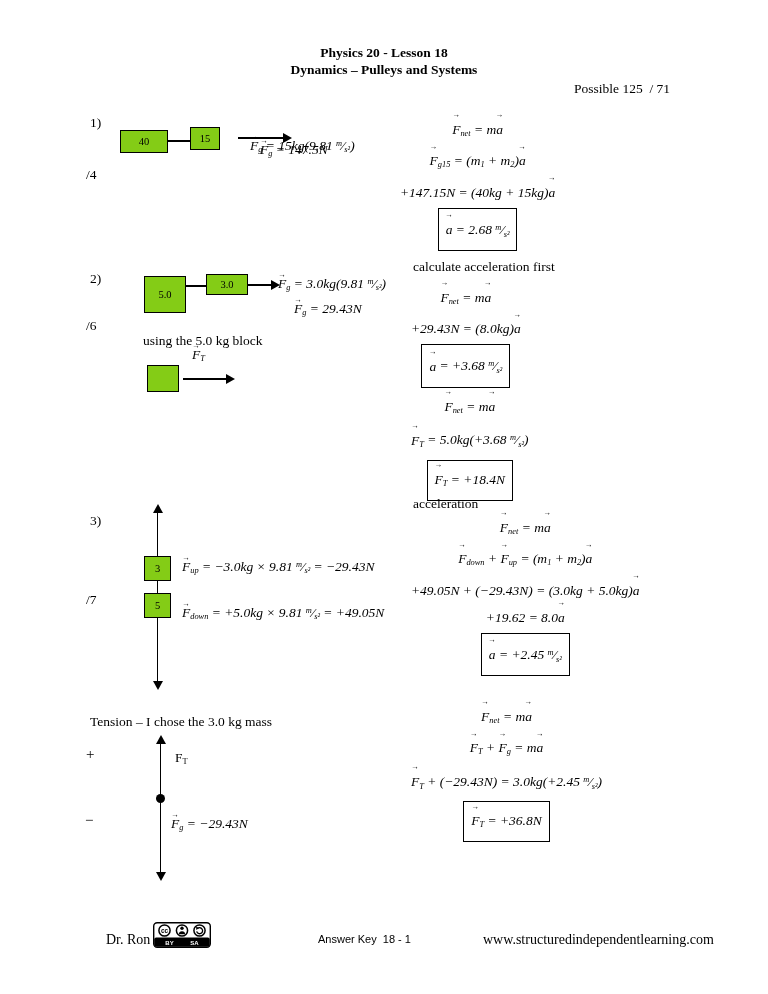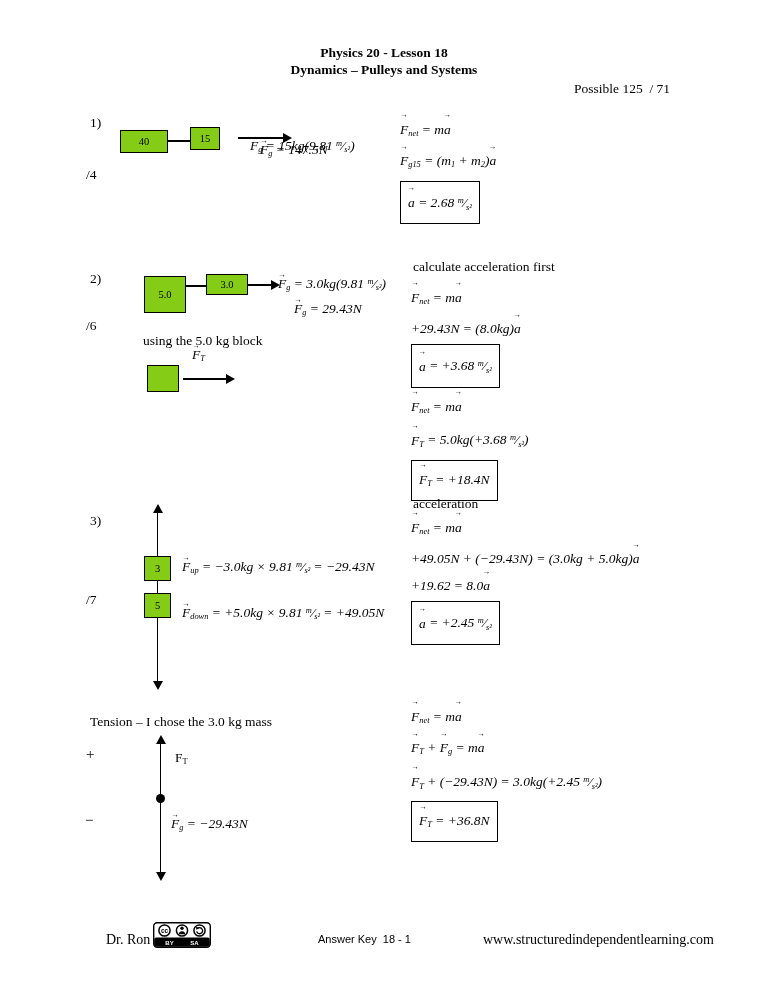--- a/index.html
+++ b/index.html
@@ -14,21 +14,21 @@
   .bold { font-weight: bold; }
   .pre { white-space: pre; }
   .math { font-style: italic; white-space: nowrap; }
   sub { font-size: 0.62em; vertical-align: -0.28em; }
   sup { font-size: 0.62em; vertical-align: 0.5em; }
   .vec { position: relative; display: inline-block; }
   .vec::after {
     content: "\2192"; position: absolute; left: 50%; transform: translateX(-50%);
     top: -0.58em; font-size: 0.58em; font-style: normal; line-height: 1;
   }
-  .col .line { line-height: 27px; white-space: nowrap; }
+  .col .line { line-height: 27px; white-space: nowrap; text-align: center; }
   .boxed { border: 1.4px solid #000; padding: 5px 7px 3px; display: inline-block; margin-top: 2px; background:#fff; }
   .mass-box {
     position: absolute; border: 1.4px solid #000; background: #84cc16; z-index: 2;
     display: flex; align-items: center; justify-content: center; font-size: 10.5px;
   }
   .hline { position: absolute; background: #000; height: 1.5px; }
   .arrow-r { position: absolute; }
   .arrow-r .shaft { position: absolute; left: 0; right: 7px; top: 50%; margin-top: -1px; height: 2px; background: #000; }
   .arrow-r .head { position: absolute; right: 0; top: 50%; margin-top: -5px; width: 0; height: 0;
     border-left: 9px solid #000; border-top: 5px solid transparent; border-bottom: 5px solid transparent; }
@@ -59,20 +59,21 @@
   <div class="arrow-r" style="left:238px; top:131px; width:54px; height:13px;">
     <span class="shaft"></span>
     <span class="head"></span>
   </div>
   <div class="abs math" style="left:250px; top:112px;margin-top:26px;"><span class="vec">F</span><sub>g</sub> = 15kg(9.81 <sup>m</sup>⁄<sub>s²</sub>)</div>
   <div class="abs math" style="left:260px; top:142px;"><span class="vec">F</span><sub>g</sub> = 147.5N</div>
   <div class="abs" style="left:86px; top:167px;">/4</div>
   <div class="abs col" style="left:400px; top:116px;">
     <div class="line math"><span class="vec">F</span><sub>net</sub> = m<span class="vec">a</span></div>
     <div class="line math"><span class="vec">F</span><sub>g15</sub> = (m<sub>1</sub> + m<sub>2</sub>)<span class="vec">a</span></div>
+    <div class="line math">+147.15N = (40kg + 15kg)<span class="vec">a</span></div>
     <div class="line"><span class="boxed math"><span class="vec">a</span> = 2.68 <sup>m</sup>⁄<sub>s²</sub></span></div>
   </div>
 
   <div class="abs" style="left:413px; top:259px;">calculate acceleration first</div>
   <div class="abs" style="left:90px; top:271px;">2)</div>
   <div class="mass-box" style="left:144px; top:276px; width:42px; height:37px;">5.0</div>
   <div class="hline" style="left:185px; top:285px; width:22px;"></div>
   <div class="mass-box" style="left:206px; top:274px; width:42px; height:21px;">3.0</div>
   <div class="arrow-r" style="left:248px; top:278px; width:32px; height:13px;">
     <span class="shaft"></span>
@@ -106,20 +107,21 @@
     <span class="shaft"></span>
     <span class="down"></span>
   </div>
   <div class="mass-box" style="left:144px; top:556px; width:27px; height:25px;">3</div>
   <div class="mass-box" style="left:144px; top:593px; width:27px; height:25px;">5</div>
   <div class="abs math" style="left:182px; top:559px;"><span class="vec">F</span><sub>up</sub> = −3.0kg × 9.81 <sup>m</sup>⁄<sub>s²</sub> = −29.43N</div>
   <div class="abs" style="left:86px; top:592px;">/7</div>
   <div class="abs math" style="left:182px; top:605px;"><span class="vec">F</span><sub>down</sub> = +5.0kg × 9.81 <sup>m</sup>⁄<sub>s²</sub> = +49.05N</div>
   <div class="abs col" style="left:411px; top:514px;">
     <div class="line math"><span class="vec">F</span><sub>net</sub> = m<span class="vec">a</span></div>
+    <div class="line math"><span class="vec">F</span><sub>down</sub> + <span class="vec">F</span><sub>up</sub> = (m<sub>1</sub> + m<sub>2</sub>)<span class="vec">a</span></div>
     <div class="line math">+49.05N + (−29.43N) = (3.0kg + 5.0kg)<span class="vec">a</span></div>
     <div class="line math">+19.62 = 8.0<span class="vec">a</span></div>
     <div class="line"><span class="boxed math"><span class="vec">a</span> = +2.45 <sup>m</sup>⁄<sub>s²</sub></span></div>
   </div>
 
   <div class="abs" style="left:90px; top:714px;">Tension – I chose the 3.0 kg mass</div>
   <div class="varrow" style="left:153px; top:735px; width:15px; height:146px;">
     <span class="up"></span>
     <span class="shaft"></span>
     <span class="down"></span>

